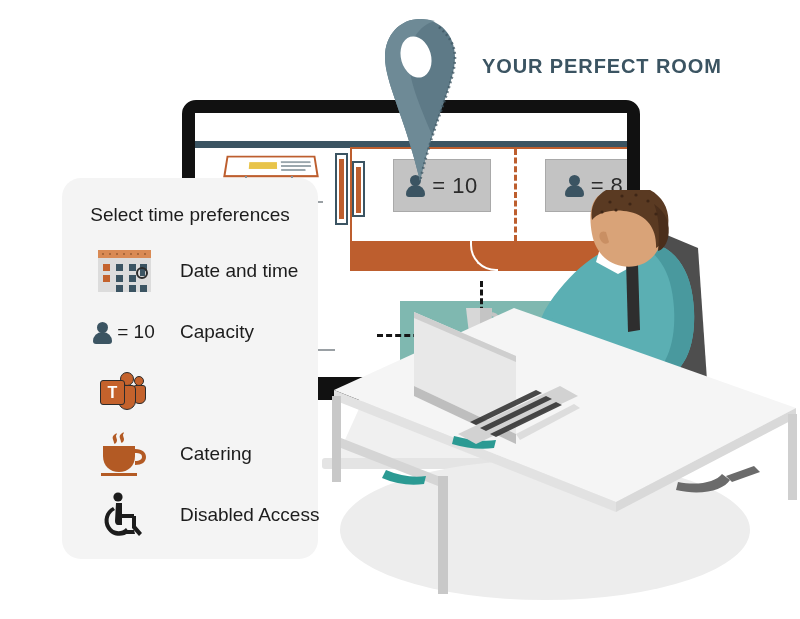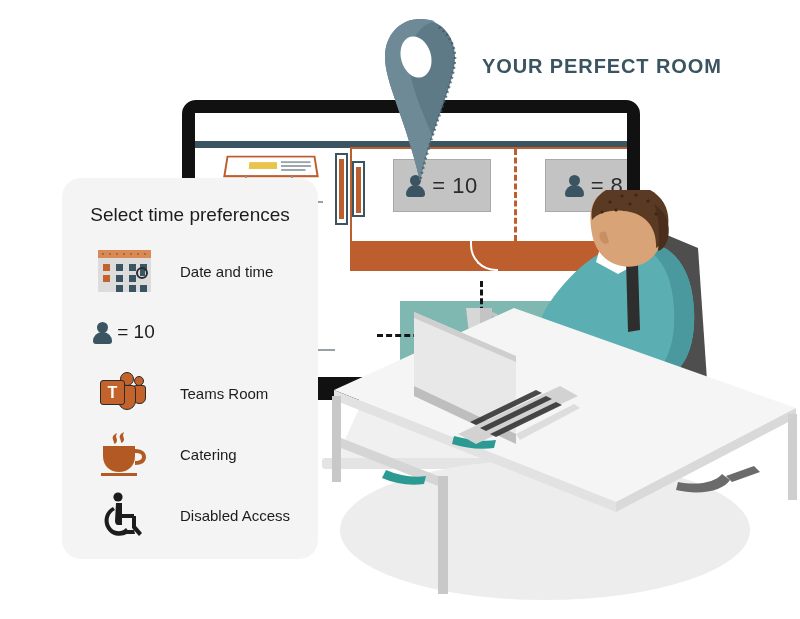--- a/index.html
+++ b/index.html
@@ -295,21 +295,21 @@
     display: flex;
     align-items: center;
     justify-content: center;
   }
   .pref-label {
     position: absolute;
     left: 118px; top: 0;
     height: 62px;
     display: flex;
     align-items: center;
-    font-size: 15px;
+    font-size: 19px;
     color: #1C1C1C;
     white-space: nowrap;
   }
 
   
   .cal-icon { position: relative; width: 53px; height: 42px; }
   .cal-icon .cal-head {
     position: absolute; left: 0; top: 0;
     width: 53px; height: 8px;
     background: #D98A54;
@@ -612,33 +612,33 @@
     <div class="pref-row" style="top:123px">
       <div class="pref-icon-wrap">
         <div class="cap-icon">
           <span class="person-glyph">
             <span class="head"></span>
               <span class="body"></span>
           </span>
           <span class="cap-eq">= 10</span>
         </div>
       </div>
+      <div class="pref-label">Capacity</div>
     </div>
 
     <div class="pref-row" style="top:184px">
       <div class="pref-icon-wrap">
         <div class="teams-icon">
           <div class="t-small-body"></div>
           <div class="t-small-head"></div>
           <div class="t-big-body"></div>
           <div class="t-big-head"></div>
           <div class="t-square">T</div>
         </div>
       </div>
-      <div class="pref-label">Teams Room</div>
     </div>
 
     <div class="pref-row" style="top:306px">
       <div class="pref-icon-wrap">
         <svg class="wheel-icon" viewBox="0 0 44 46">
           <circle cx="16" cy="5" r="4.6" fill="#1C1C1C"></circle>
           <path d="M14 11 L20 11 L20 22 L32 22 L32 26 L20 26 L20 33 L16 33 C14 33 13 31 13 29 Z" fill="#1C1C1C"></path>
           <path d="M30 24 L34 24 L34 34 L40 41 L37 44 L30 36 Z" fill="#1C1C1C"></path>
           <path d="M11 15 C3 19 0 29 5 37 C10 45 21 46 27 40 L24 36 C19 41 11 40 8 34 C5 28 7 21 13 18 Z" fill="#1C1C1C"></path>
           <path d="M22 38 L32 38 L33 42 L23 42 Z" fill="#1C1C1C"></path>

